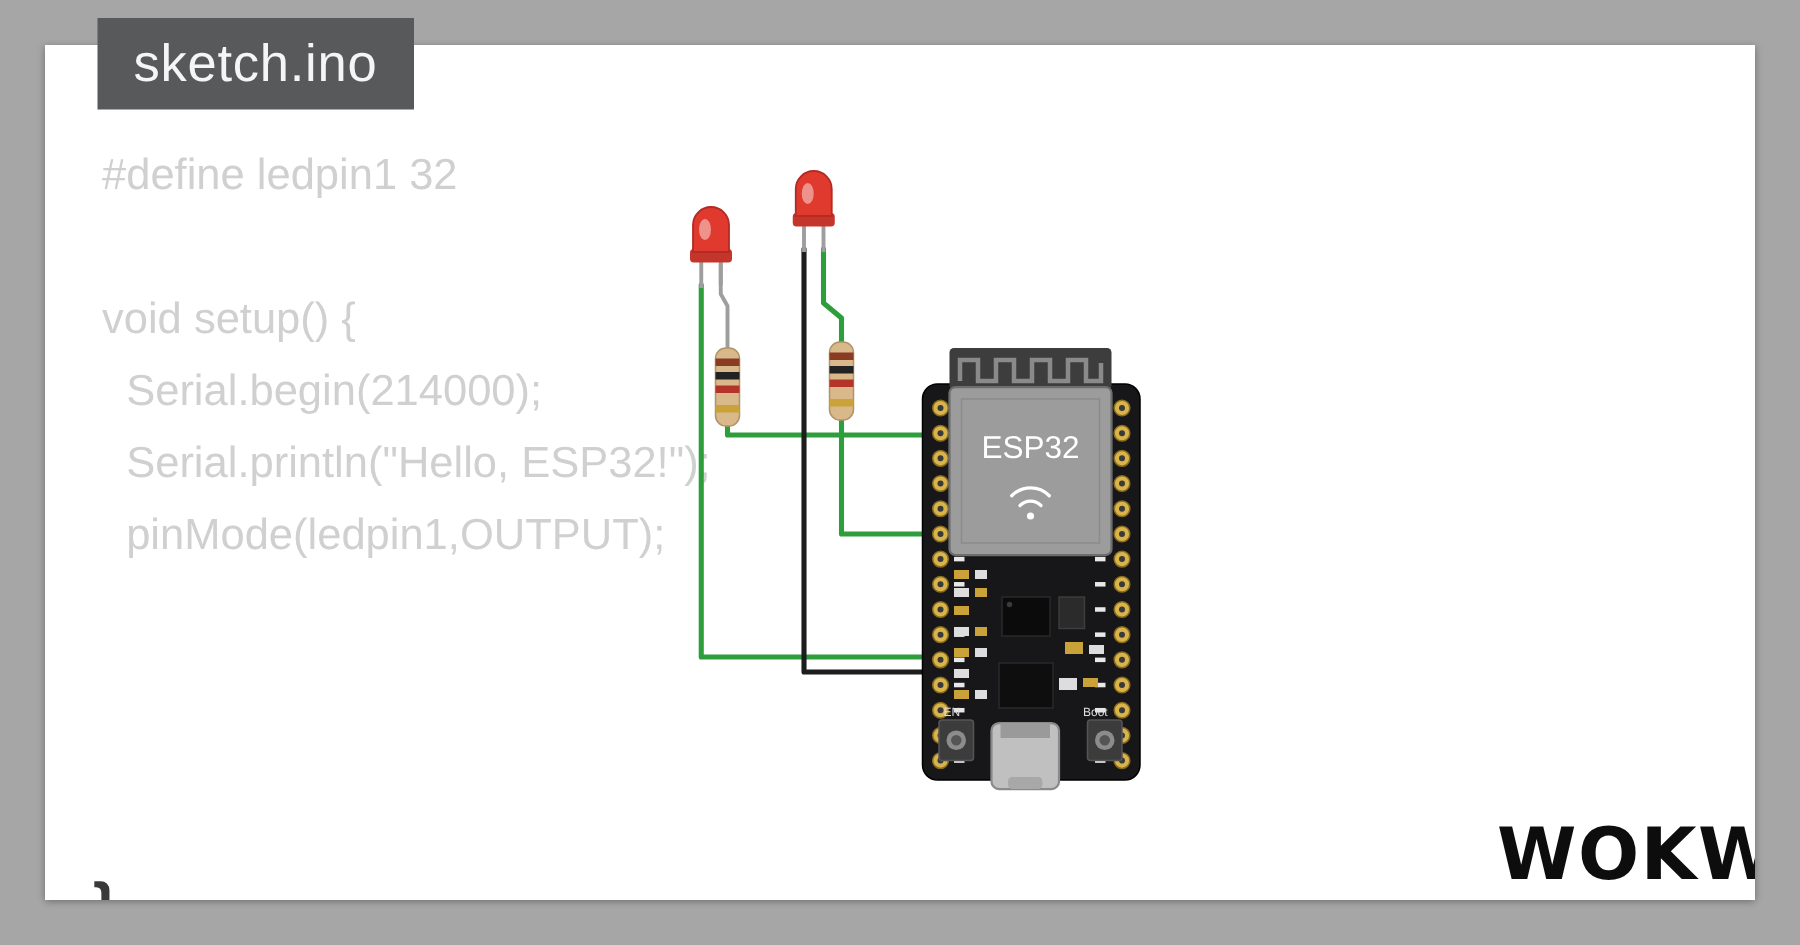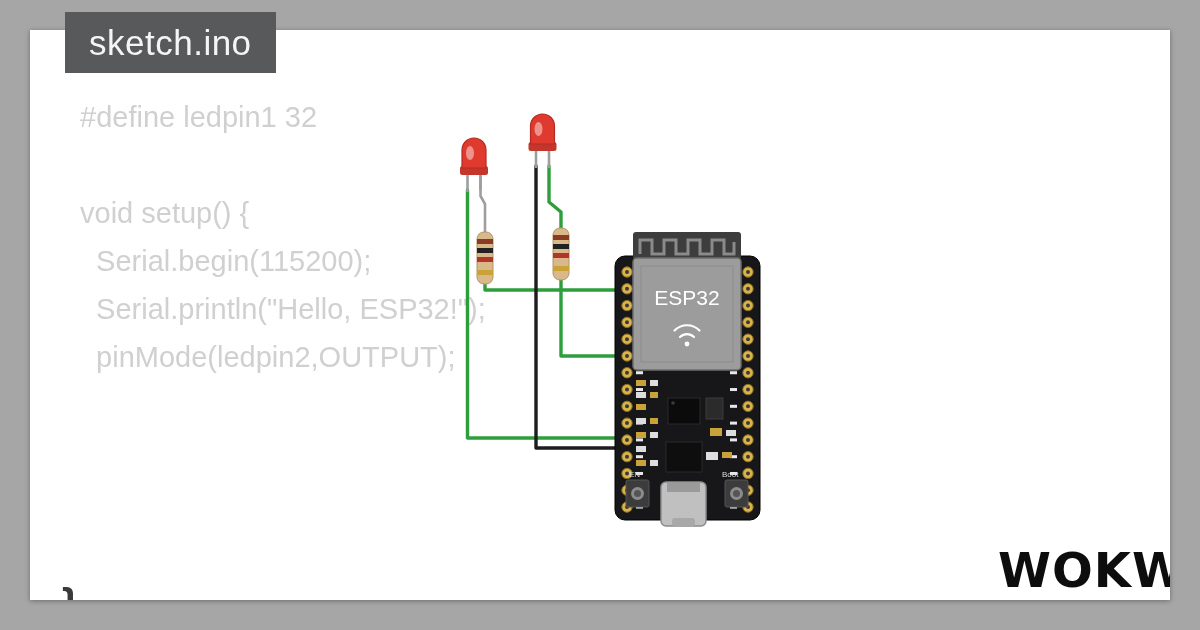--- a/index.html
+++ b/index.html
@@ -14,21 +14,21 @@
     box-shadow:0 1px 5px rgba(0,0,0,.35);
   }
   .tab{
     position:absolute;left:65px;top:12px;height:61px;z-index:6;
     background:#58595b;color:#f5f5f5;
     display:flex;align-items:center;padding:0 24px;
     font-size:35px;letter-spacing:.5px;
   }
   .code{
     position:absolute;left:38px;top:63px;z-index:1;
-    color:#d0d0d0;font-size:29px;line-height:48px;margin-left:12px;
+    color:#d0d0d0;font-size:29px;line-height:48px;
   }
   .code-line{white-space:pre;height:48px;}
   .closing-brace{
     position:absolute;left:32px;top:550px;z-index:1;
     color:#3a3a3a;font-size:42px;font-weight:bold;
   }
   .logo{
     position:absolute;left:968px;top:512px;z-index:3;
     color:#0d0d0d;font-size:48px;font-weight:600;letter-spacing:1px;
     font-family:"DejaVu Sans","Liberation Sans",sans-serif;
@@ -38,23 +38,23 @@
   }
 </style>
 </head>
 <body>
 
 <div class="canvas">
   <div class="code">
     <div class="code-line">#define ledpin1 32</div>
     <div class="code-line"></div>
     <div class="code-line">void setup() {</div>
-    <div class="code-line">  Serial.begin(115200);</div>
+    <div class="code-line">  Serial.begin(214000);</div>
     <div class="code-line">  Serial.println("Hello, ESP32!");</div>
-    <div class="code-line">  pinMode(ledpin2,OUTPUT);</div>
+    <div class="code-line">  pinMode(ledpin1,OUTPUT);</div>
   </div>
   <div class="closing-brace">}</div>
   <div class="logo">WOKWI</div>
 </div>
 
 <div class="tab">
   <span>sketch.ino</span>
 </div>
 
 <svg class="circuit" width="1200" height="630" viewBox="0 0 1200 630">

